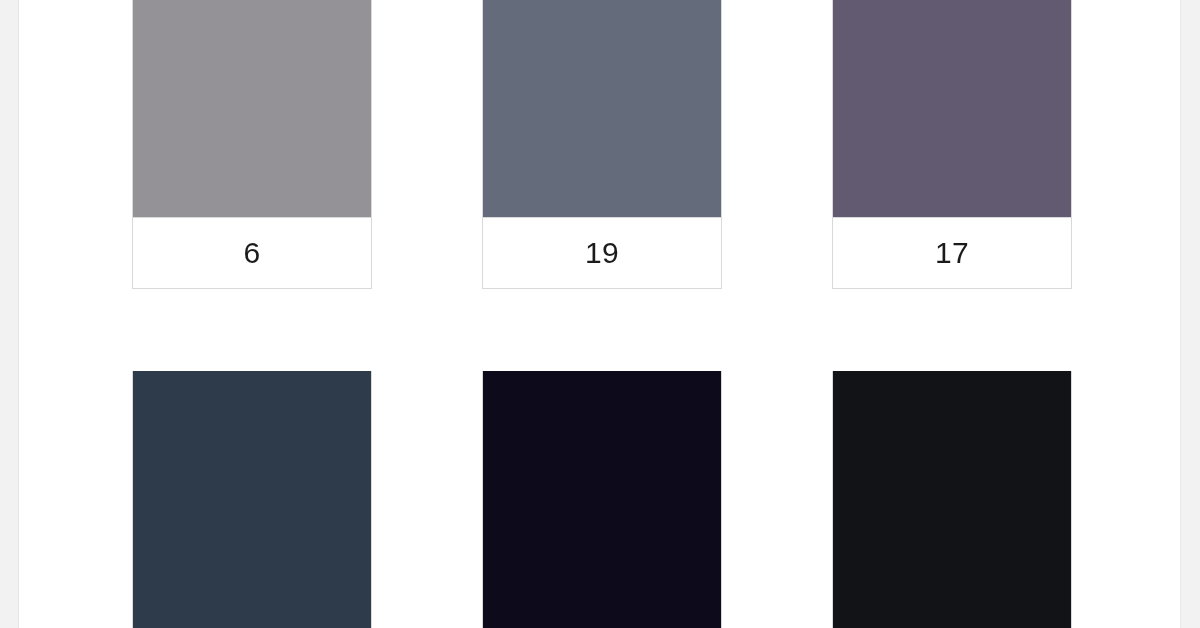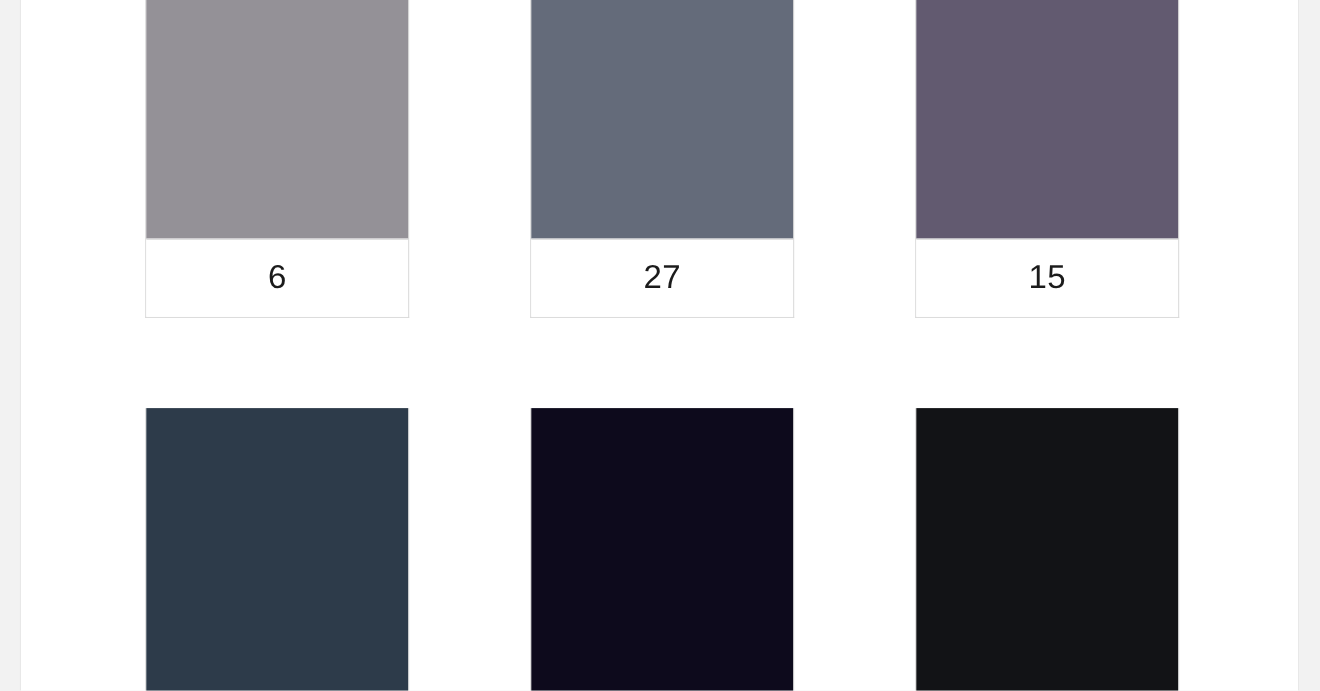--- a/index.html
+++ b/index.html
@@ -80,26 +80,26 @@
 
     <div id="swatch-grid">
 
       <div class="swatch-card">
         <div class="swatch-color" style="background-color: rgb(148, 145, 151);"></div>
         <div class="swatch-label">6</div>
       </div>
 
       <div class="swatch-card">
         <div class="swatch-color" style="background-color: rgb(100, 107, 122);"></div>
-        <div class="swatch-label">27</div>
+        <div class="swatch-label">19</div>
       </div>
 
       <div class="swatch-card">
         <div class="swatch-color" style="background-color: rgb(98, 90, 112);"></div>
-        <div class="swatch-label">15</div>
+        <div class="swatch-label">17</div>
       </div>
 
       <div class="swatch-card">
         <div class="swatch-color" style="background-color: rgb(45, 59, 74);"></div>
 
       </div>
 
       <div class="swatch-card">
         <div class="swatch-color" style="background-color: rgb(13, 10, 28);"></div>
 

